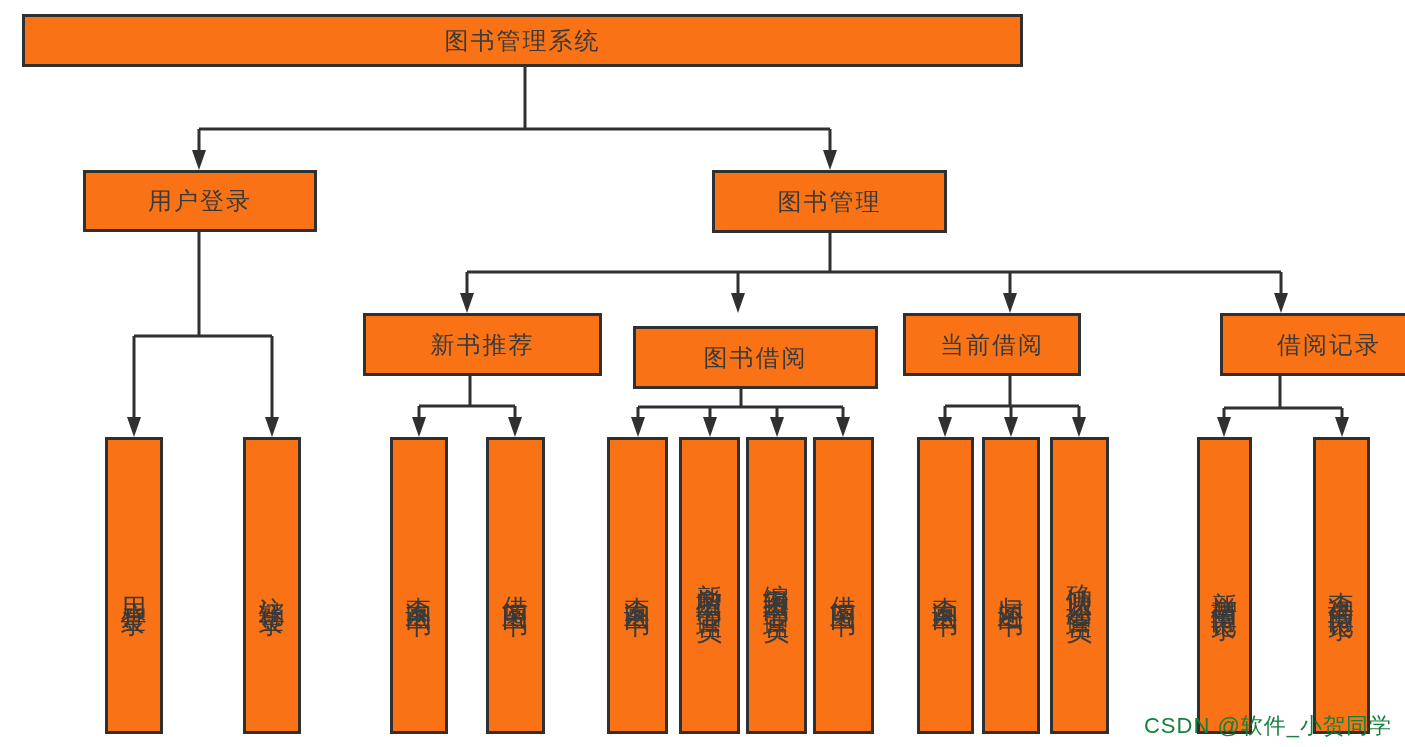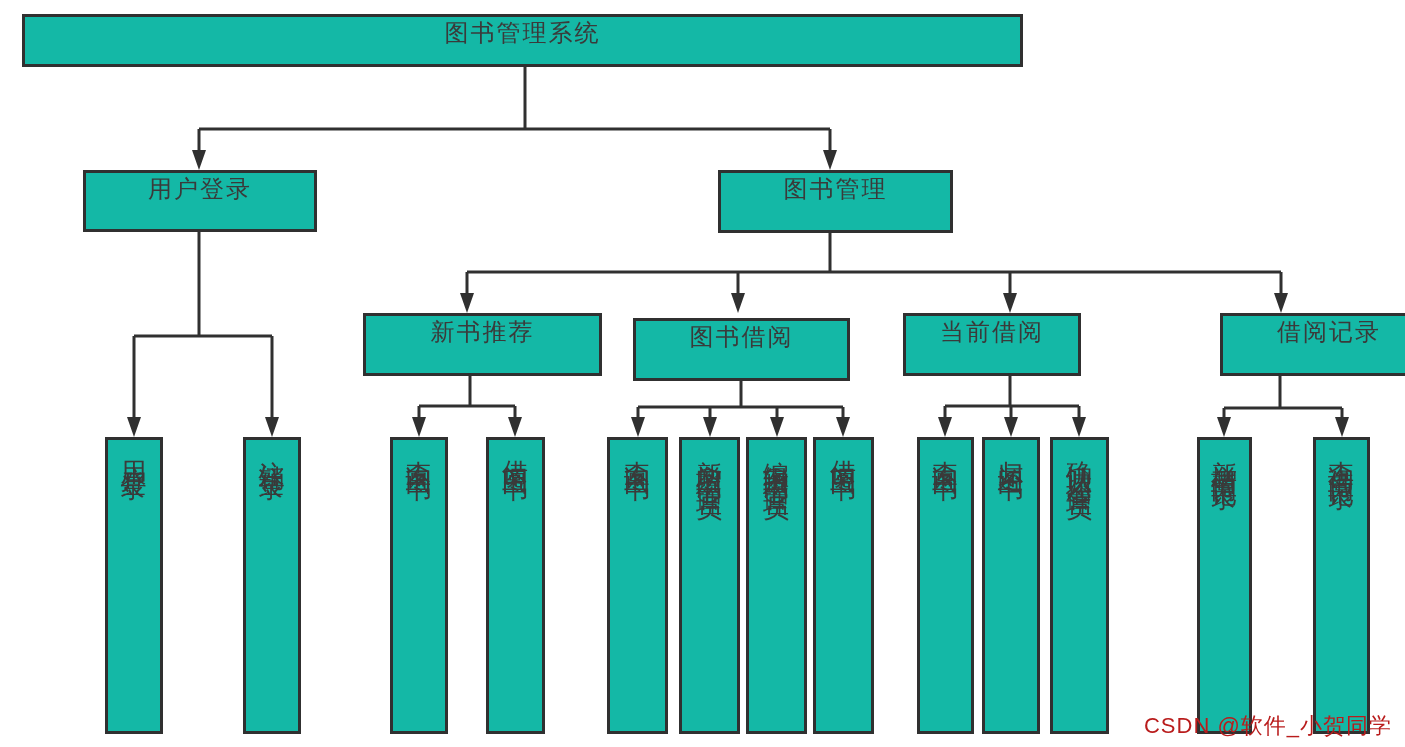--- a/index.html
+++ b/index.html
@@ -10,43 +10,43 @@
     background: #ffffff;
     font-family: "Liberation Sans", sans-serif;
     overflow: hidden;
   }
   .wires { position: absolute; left: 0; top: 0; }
   .wires path { stroke: #303030; stroke-width: 3; fill: none; }
   .wires polygon { fill: #303030; stroke: none; }
   .node {
     position: absolute;
     box-sizing: border-box;
-    background: #14b8a6;
+    background: #f97316;
     border: 3px solid #303030;
     color: #3a3a3a;
     display: flex;
-    align-items: flex-start;
+    align-items: center;
     justify-content: center;
   }
   .node.h { font-size: 24px; letter-spacing: 2px; }
   .node.v span {
     writing-mode: vertical-rl;
     text-orientation: mixed;
     font-size: 26px;
     line-height: 1;
     letter-spacing: 5px;
     white-space: nowrap;
   }
   .watermark {
     position: absolute;
     right: 13px;
     bottom: 6px;
     font-size: 22px;
     letter-spacing: 1px;
-    color: #b91c1c;
+    color: #15803d;
     z-index: 5;
     margin-left: 24px;
   }
 </style>
 </head>
 <body>
 
 <div class="canvas">
 
   <svg class="wires" width="1405" height="747" viewBox="0 0 1405 747" xmlns="http://www.w3.org/2000/svg">
@@ -85,28 +85,28 @@
     <polygon points="1335,417 1349,417 1342,437"></polygon>
   </svg>
 
   <div class="node h" style="left:22px; top:14px; width:1001px; height:53px;">
     <span>图书管理系统</span>
   </div>
 
   <div class="node h" style="left:83px; top:170px; width:234px; height:62px;">
     <span>用户登录</span>
   </div>
-  <div class="node h" style="left:712px; top:170px; width:235px; height:63px;margin-left:6px;">
+  <div class="node h" style="left:712px; top:170px; width:235px; height:63px;">
     <span>图书管理</span>
   </div>
 
   <div class="node h" style="left:363px; top:313px; width:239px; height:63px;">
     <span>新书推荐</span>
   </div>
-  <div class="node h" style="left:633px; top:318px; width:217px; height:63px;">
+  <div class="node h" style="left:633px; top:326px; width:245px; height:63px;">
     <span>图书借阅</span>
   </div>
   <div class="node h" style="left:903px; top:313px; width:178px; height:63px;">
     <span>当前借阅</span>
   </div>
   <div class="node h" style="left:1172px; top:313px; width:218px; height:63px;margin-left:48px;">
     <span>借阅记录</span>
   </div>
 
   <div class="node v" style="left:105px; top:437px; width:58px; height:297px;">

